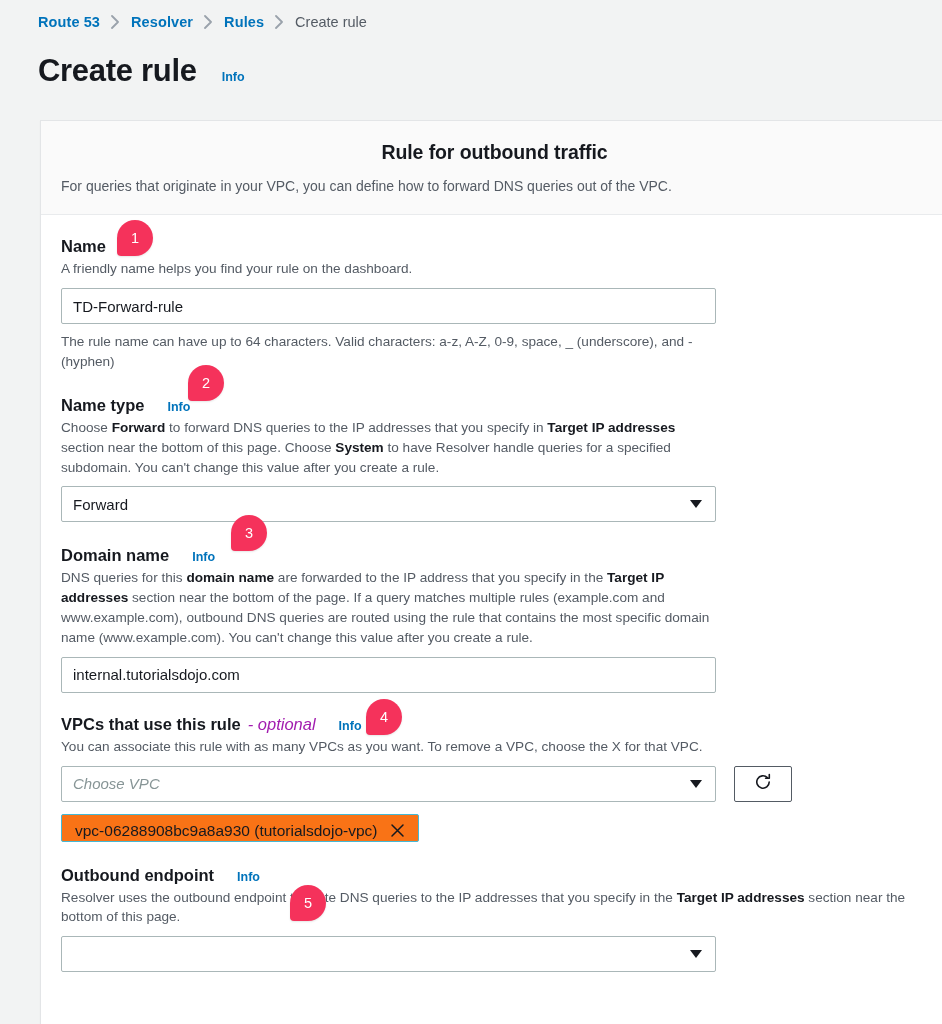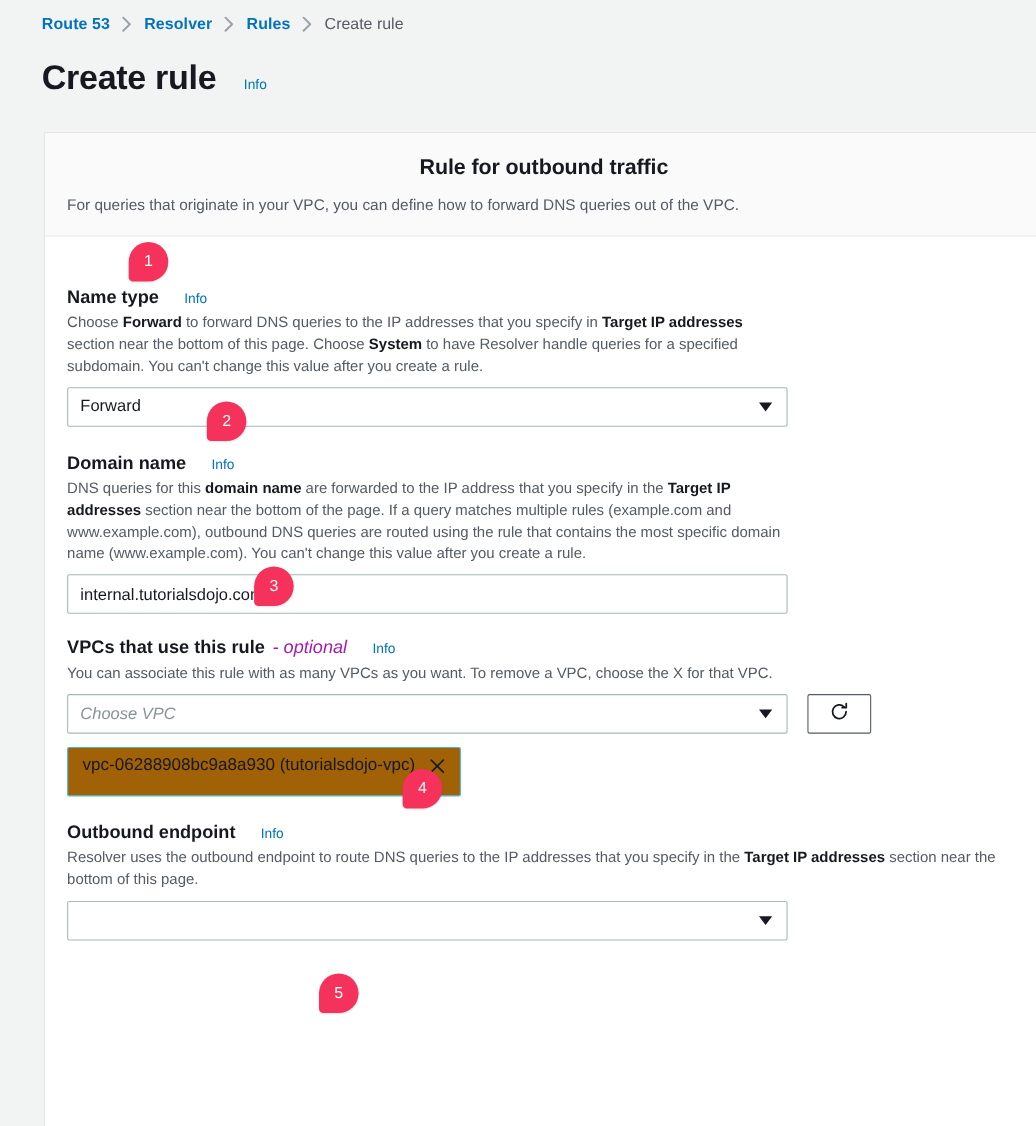--- a/index.html
+++ b/index.html
@@ -31,21 +31,21 @@
   .page-title-row {
     display: flex; align-items: baseline;
     padding: 12px 0 0 38px;
     gap: 9px;
   }
   .page-title {
     font-size: 31px; font-weight: 700; color: #16191f;
     letter-spacing: -0.3px; line-height: 1.1;
   }
   .info-link {
-    color: #0073bb; font-size: 12.5px; font-weight: 400; padding-left: 16px;
+    color: #0073bb; font-size: 12.5px; font-weight: 700; padding-left: 16px;
   }
 
   
   .card {
     position: absolute;
     left: 40px; top: 120px; right: -10px;
     background: #ffffff;
     border: 1px solid #e3e5e7;
     border-right: none;
     box-shadow: 0 1px 1px rgba(0,0,0,.05);
@@ -115,23 +115,23 @@
     border: 1px solid #545b64;
     border-radius: 2px;
     background: #fff;
     display: flex; align-items: center; justify-content: center;
     cursor: pointer;
   }
 
   .chip {
     display: inline-flex; align-items: center; gap: 12px;
     border: 1px solid #44b9d6;
-    background: #a16207;
+    background: #f97316;
     border-radius: 2px;
-    padding: 7px 12px 18px 13px;
+    padding: 7px 12px 1px 13px;
     margin-top: 12px;
     font-size: 15.5px; color: #16191f;
   }
   .chip-x { cursor: pointer; display:flex; align-items:center; }
 
   
   .marker {
     position: absolute;
     width: 36px; height: 36px;
     background: #f5325b;
@@ -179,20 +179,28 @@
 
   <div class="card">
 
     <div class="card-header">
       <div class="card-title">Rule for outbound traffic</div>
       <div class="card-subtitle">For queries that originate in your VPC, you can define how to forward DNS queries out of the VPC.</div>
     </div>
 
     <div class="card-body">
 
+      <div class="field">
+        <div class="field-label">
+          <span>Name</span>
+        </div>
+        <div class="field-desc">A friendly name helps you find your rule on the dashboard.</div>
+        <input class="txt" type="text" value="TD-Forward-rule" style="">
+        <div class="field-hint">The rule name can have up to 64 characters. Valid characters: a-z, A-Z, 0-9, space, _ (underscore), and - (hyphen)</div>
+      </div>
 
       <div class="field" style="margin-top:24px;">
         <div class="field-label">
           <span>Name type</span>
           <a class="info-link">Info</a>
         </div>
         <div class="field-desc"><span>Choose </span><b>Forward</b><span> to forward DNS queries to the IP addresses that you specify in </span><b>Target IP addresses</b><span> section near the bottom of this page. Choose </span><b>System</b><span> to have Resolver handle queries for a specified subdomain. You can't change this value after you create a rule.</span></div>
         <div class="select-box">
           <span class="select-value">Forward</span>
           <span class="caret"></span>

